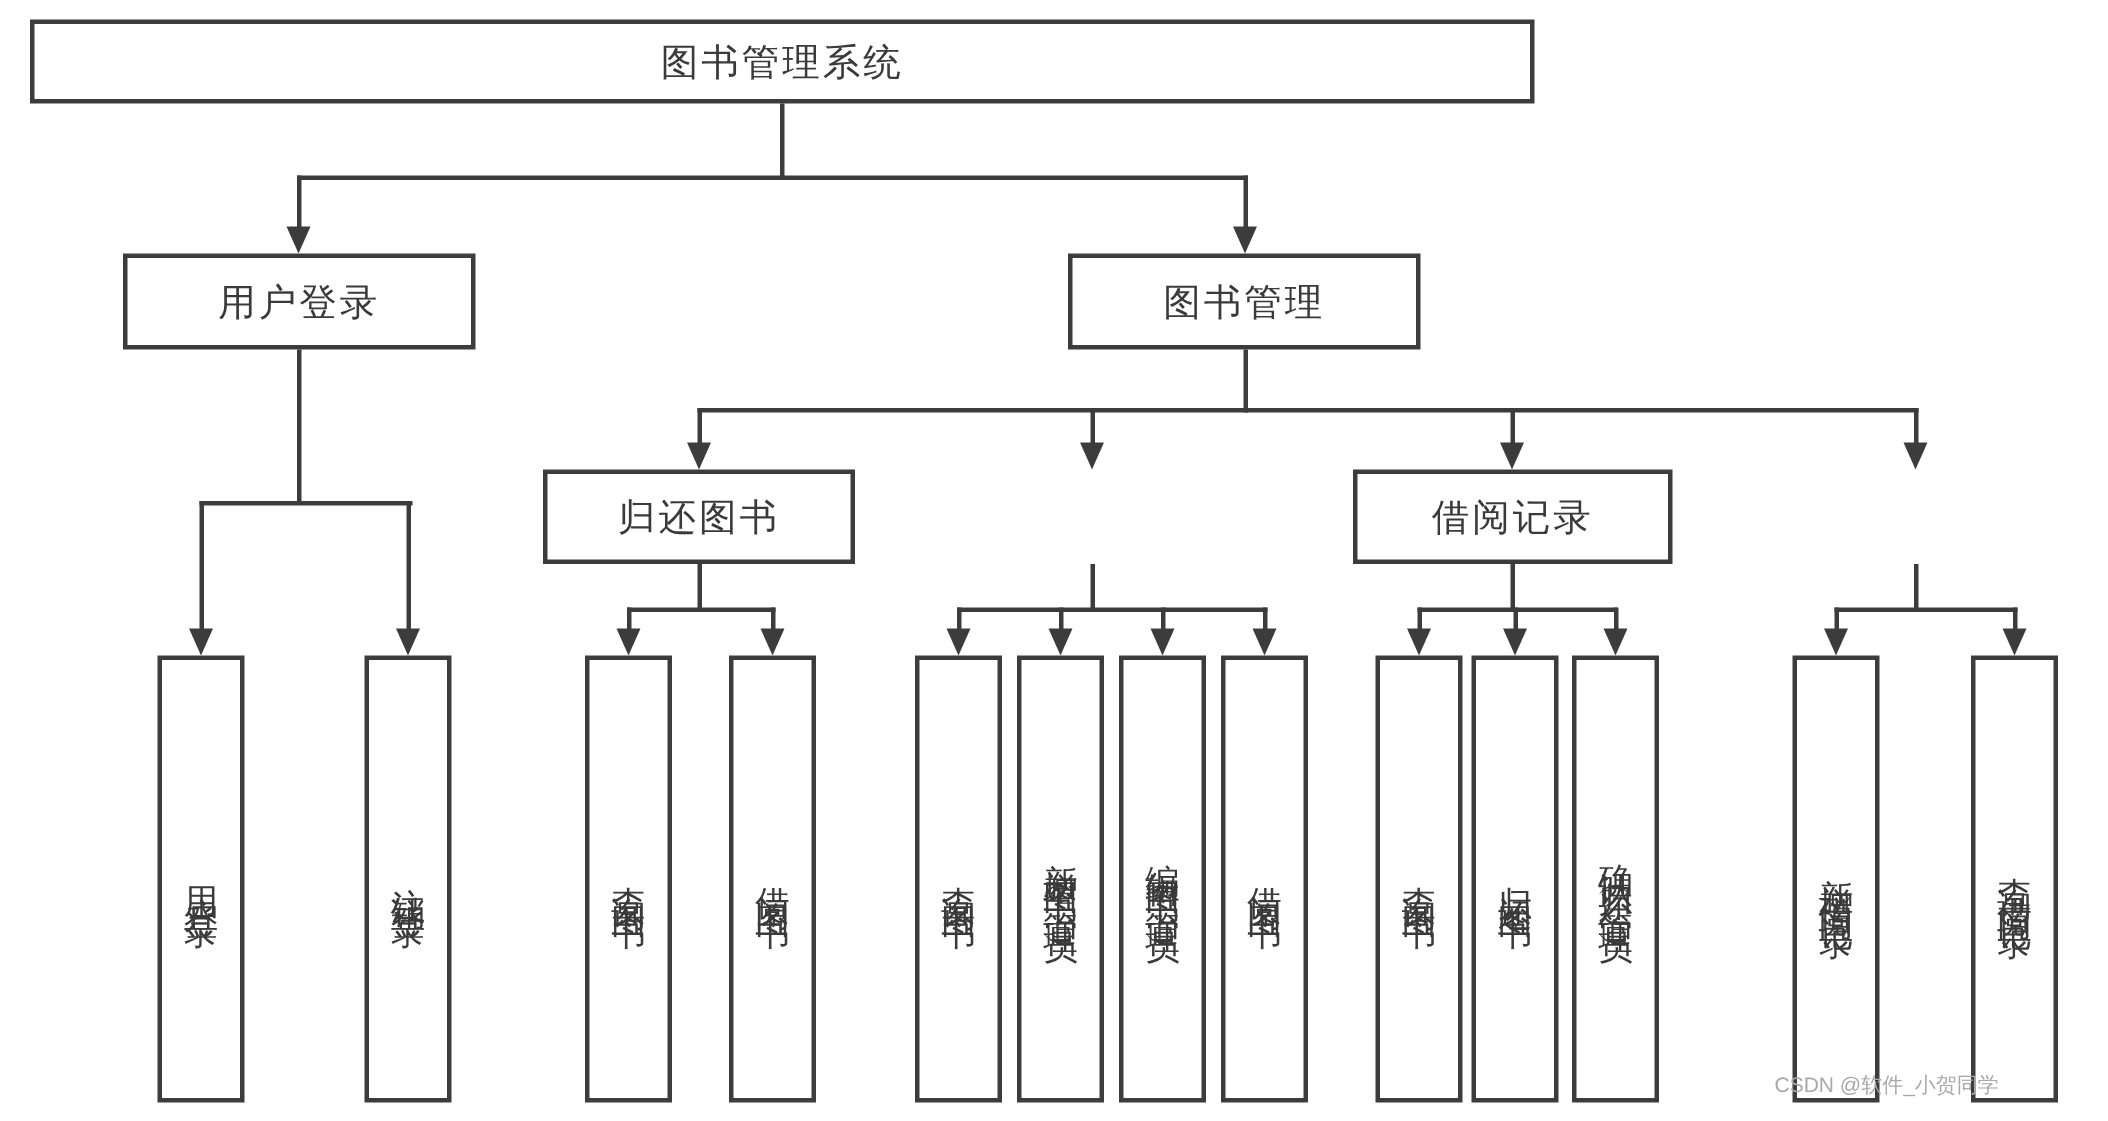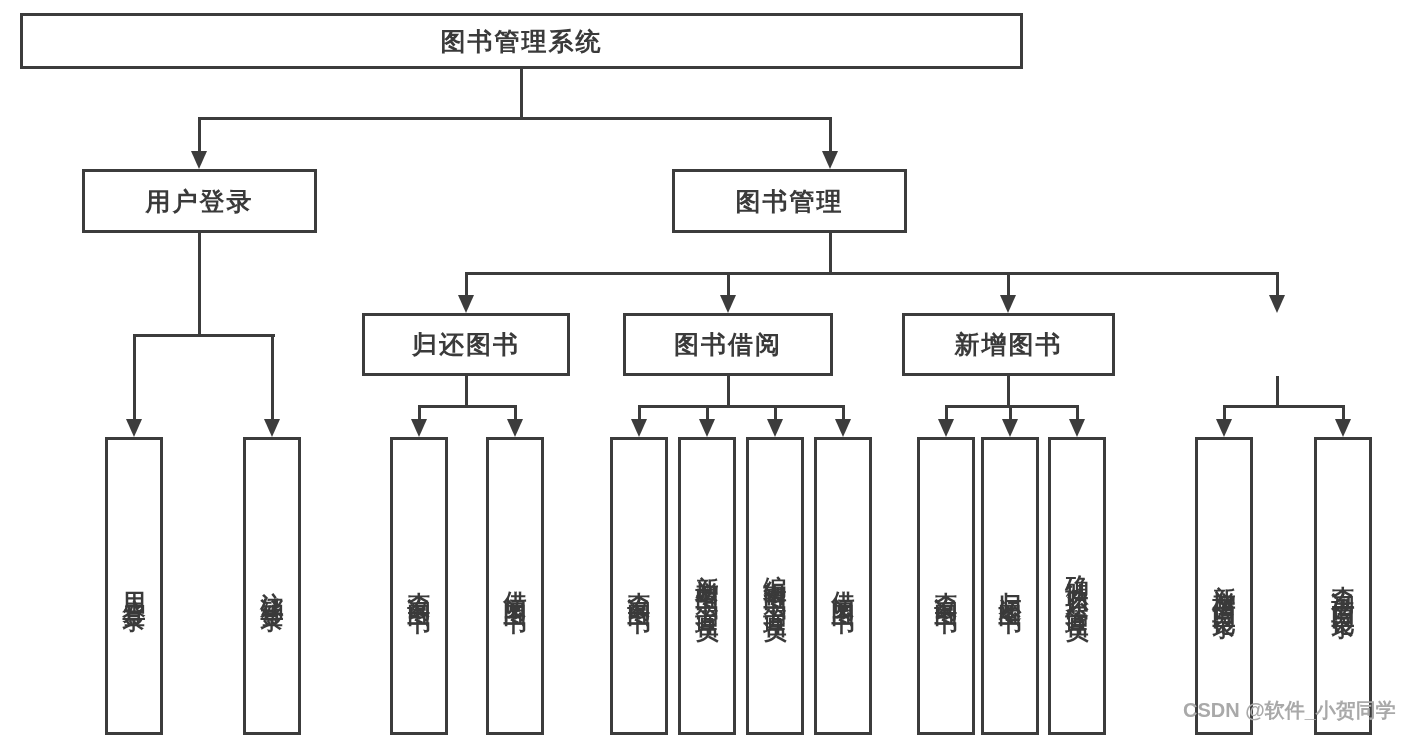--- a/index.html
+++ b/index.html
@@ -4,83 +4,82 @@
 <style>
   :root{
     --line:#3c3c3c;
     --text:#3a3a3a;
     --watermark:#a9a9a9;
     --background:#ffffff;
   }
   html,body{margin:0;padding:0;background:var(--background);}
   .canvas{
     position:relative;width:1405px;height:747px;background:var(--background);
-    font-family:"Liberation Sans","DejaVu Sans",sans-serif;overflow:hidden;font-weight:bold;
+    font-family:"Liberation Sans","DejaVu Sans",sans-serif;overflow:hidden;
   }
   .box{
     position:absolute;box-sizing:border-box;border:3px solid var(--line);
     background:#fff;display:flex;align-items:center;justify-content:center;
     color:var(--text);font-size:25px;letter-spacing:2px;white-space:nowrap;
   }
   .vbox{
     writing-mode:vertical-rl;text-orientation:mixed;
     font-size:23px;letter-spacing:0.28em;line-height:1;white-space:normal;
     padding:6px 0;
   }
   .hl,.vl{position:absolute;background:var(--line);}
   .hl{height:3px;}
   .vl{width:3px;}
   .arrow{
     position:absolute;width:0;height:0;
     border-left:8px solid transparent;border-right:8px solid transparent;
     border-top:18px solid var(--line);
   }
   .watermark{
-    position:absolute;left:1183px;top:697px;font-size:20px;
+    position:absolute;left:1183px;top:715px;font-size:14px;
     color:var(--watermark);letter-spacing:0;z-index:5;white-space:nowrap;
   }
 </style>
 </head>
 <body>
 
 <div class="canvas">
 
   <div class="box" style="left:20px;top:13px;width:1003px;height:56px">图书管理系统</div>
 
   <div class="vl" style="left:520px;top:69px;height:49px"></div>
   <div class="hl" style="left:198px;top:117px;width:634px"></div>
   <div class="vl" style="left:198px;top:117px;height:38px"></div>
   <div class="vl" style="left:829px;top:117px;height:38px"></div>
   <div class="arrow" style="left:191px;top:151px"></div>
   <div class="arrow" style="left:822px;top:151px"></div>
 
   <div class="box" style="left:82px;top:169px;width:235px;height:64px">用户登录</div>
-  <div class="box" style="left:672px;top:169px;width:235px;height:64px">图书管理</div>
+  <div class="box" style="left:712px;top:169px;width:235px;height:64px">图书管理</div>
 
   <div class="vl" style="left:198px;top:233px;height:103px"></div>
   <div class="hl" style="left:133px;top:334px;width:142px"></div>
   <div class="vl" style="left:133px;top:334px;height:89px"></div>
   <div class="vl" style="left:271px;top:334px;height:89px"></div>
   <div class="arrow" style="left:126px;top:419px"></div>
   <div class="arrow" style="left:264px;top:419px"></div>
 
   <div class="vl" style="left:829px;top:233px;height:42px"></div>
   <div class="hl" style="left:465px;top:272px;width:814px"></div>
   <div class="vl" style="left:465px;top:272px;height:25px"></div>
   <div class="vl" style="left:727px;top:272px;height:25px"></div>
   <div class="vl" style="left:1007px;top:272px;height:25px"></div>
   <div class="vl" style="left:1276px;top:272px;height:25px"></div>
   <div class="arrow" style="left:458px;top:295px"></div>
   <div class="arrow" style="left:720px;top:295px"></div>
   <div class="arrow" style="left:1000px;top:295px"></div>
   <div class="arrow" style="left:1269px;top:295px"></div>
 
   <div class="box" style="left:362px;top:313px;width:208px;height:63px">归还图书</div>
-  <div class="box" style="left:623px;top:313px;width:210px;height:63px">图书借阅</div>
-  <div class="box" style="left:902px;top:313px;width:213px;height:63px">新增图书</div>
+  <div class="box" style="left:902px;top:313px;width:213px;height:63px">借阅记录</div>
 
   <div class="vl" style="left:465px;top:376px;height:32px"></div>
   <div class="hl" style="left:418px;top:405px;width:99px"></div>
   <div class="vl" style="left:418px;top:405px;height:18px"></div>
   <div class="vl" style="left:514px;top:405px;height:18px"></div>
   <div class="arrow" style="left:411px;top:419px"></div>
   <div class="arrow" style="left:507px;top:419px"></div>
 
   <div class="vl" style="left:727px;top:376px;height:32px"></div>
   <div class="hl" style="left:638px;top:405px;width:207px"></div>

